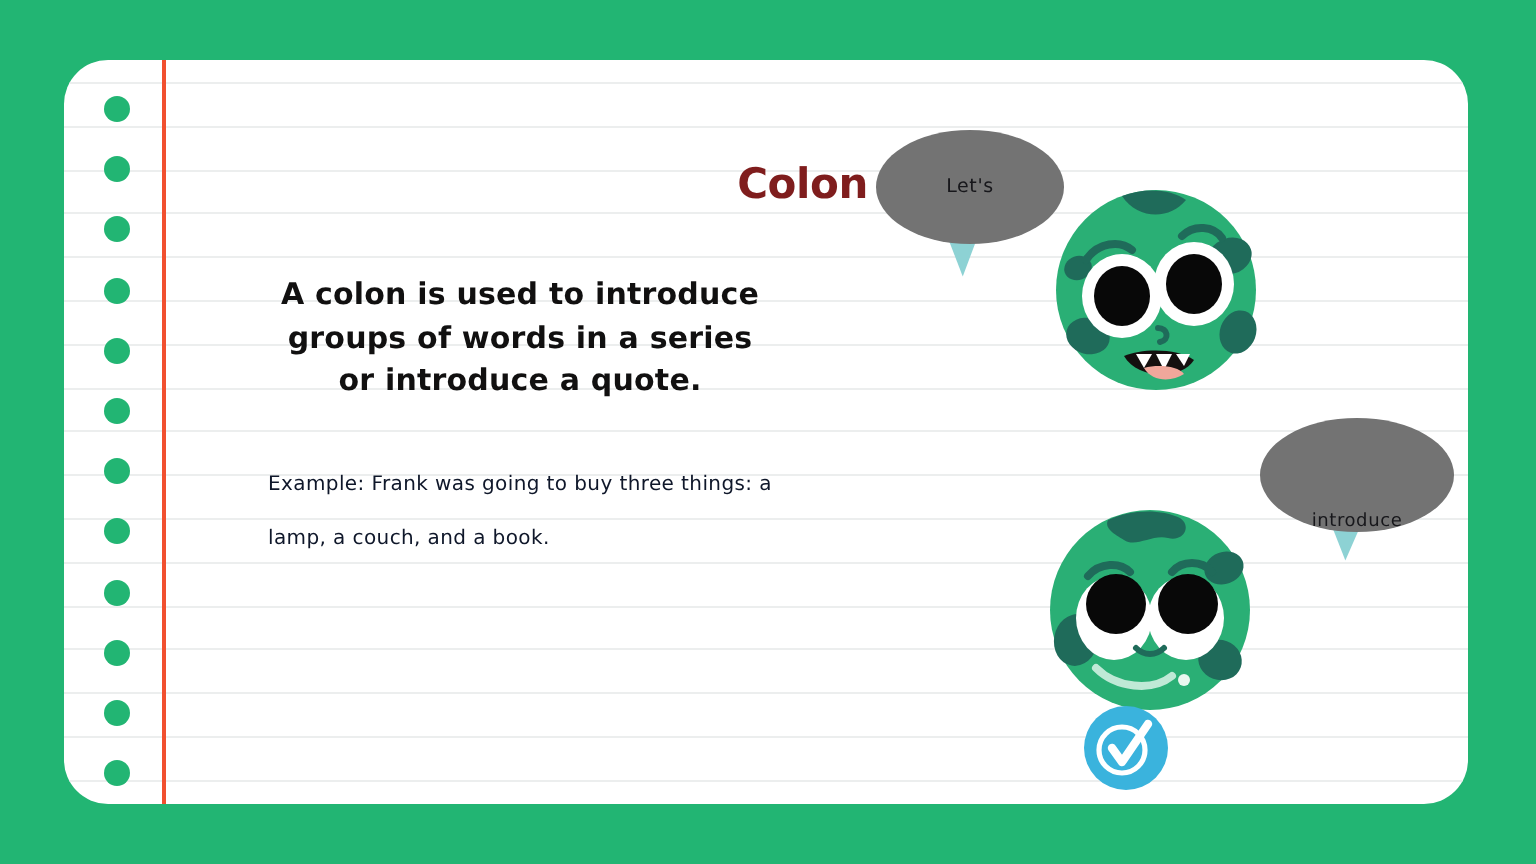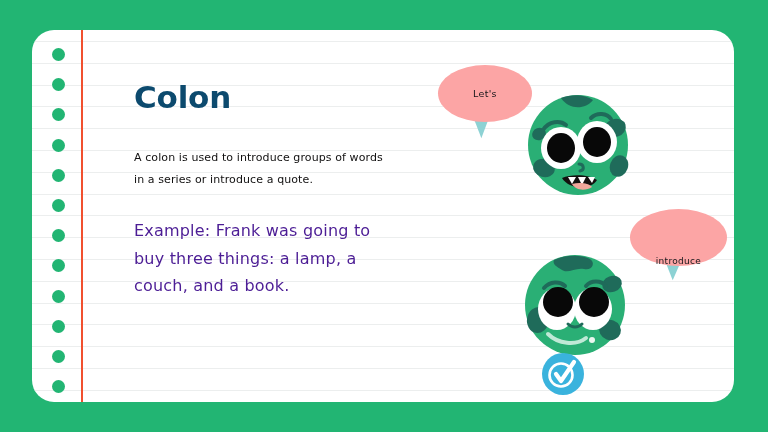--- a/index.html
+++ b/index.html
@@ -63,52 +63,54 @@
   
   #text-col {
     position: absolute;
     left: 134px;
     top: 82px;
     width: 300px;
     z-index: 6;
   }
   #page-title {
     font-family: "DejaVu Sans", "Liberation Sans", sans-serif;
-    font-size: 31px;
+    font-size: 21px;
     font-weight: 700;
-    color: #0c4a6e;
+    color: #7f1d1d;
     letter-spacing: -0.2px;
     margin: 0 0 34px 0;
     line-height: 1;
+    text-align: right;
   }
   #definition {
     font-family: "DejaVu Sans", "Liberation Sans", sans-serif;
-    font-size: 11px;
-    font-weight: 400;
+    font-size: 15px;
+    font-weight: 700;
     color: #111010;
     line-height: 21.6px;
     letter-spacing: 0.1px;
     margin: 0 0 27px 0;
     width: 252px;
+    text-align: center;
   }
   #example {
     font-family: "DejaVu Sans", "Liberation Sans", sans-serif;
-    font-size: 16px;
+    font-size: 10px;
     font-weight: 400;
-    color: #4c1d95;
+    color: #0f172a;
     line-height: 27.5px;
     letter-spacing: 0.2px;
     margin: 0;
     width: 262px;
   }
 
   
   .bubble {
     position: absolute;
-    background: #fca5a5;
+    background: #737373;
     border-radius: 50%;
     display: flex;
     align-items: center;
     justify-content: center;
     z-index: 8;
   }
   .bubble-text {
     font-family: "DejaVu Sans", "Liberation Sans", sans-serif;
     color: #17171b;
     letter-spacing: 0.3px;

